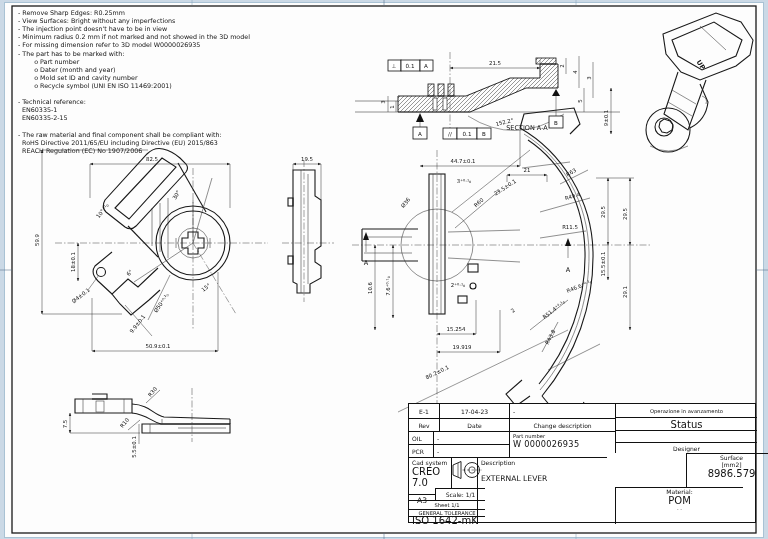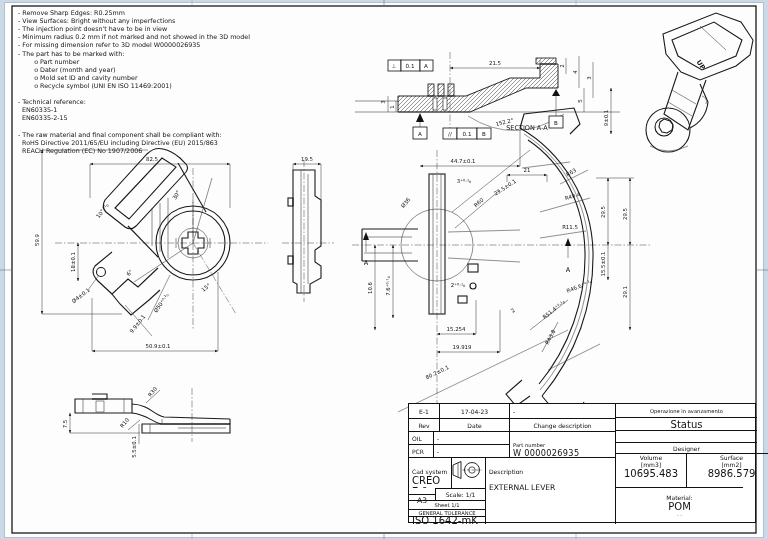--- a/index.html
+++ b/index.html
@@ -18,21 +18,21 @@
   .gdt{font-size:5.6px;text-anchor:middle}
   .notes{position:absolute;left:18px;top:9px;width:352px;font-size:6.35px;line-height:1.28;
          white-space:pre;color:#161616}
   
   .tb{position:absolute;left:408px;top:403px;width:348px;height:120px;border:1px solid #111;
       background:#fff;font-size:6px;box-sizing:border-box}
   .c{position:absolute;box-sizing:border-box;display:flex;align-items:center;padding:0 3px;
      overflow:hidden;white-space:pre-line}
   .bl{border-left:1px solid #111}.bt{border-top:1px solid #111}
   .cc{justify-content:center;text-align:center}
-  .top{align-items:flex-start;padding-top:10px}
+  .top{align-items:flex-start;padding-top:1px}
   .sm{font-size:5.2px}.md{font-size:10px}.lg{font-size:7.6px}
   .pn{font-size:8.2px;letter-spacing:.3px}
   .col{flex-direction:column;justify-content:flex-start}
 </style>
 </head>
 <body>
 
 <div class="sheet"></div>
 
 <svg width="768" height="539" viewBox="0 0 768 539">
@@ -358,42 +358,37 @@
   </div>
   <div class="c bl bt cc" style="left:42px;top:53px;width:34px;height:31px">
     <svg width="30" height="24" viewBox="0 0 30 24">
       <path d="M1,7 L9,3.5 L9,20.5 L1,17 Z" fill="none" stroke="#111" stroke-width="0.9"></path>
       <line x1="6" y1="5" x2="6" y2="19" stroke="#111" stroke-width="0.6"></line>
       <circle cx="20" cy="12" r="7.5" fill="none" stroke="#111" stroke-width="0.9"></circle>
       <circle cx="20" cy="12" r="3.2" fill="none" stroke="#111" stroke-width="0.7"></circle>
       <line x1="10.5" y1="12" x2="29.5" y2="12" stroke="#111" stroke-width="0.5" stroke-dasharray="3 1.5"></line>
     </svg>
   </div>
-  <div class="c bl bt col top" style="left:76px;top:53px;width:130px;height:67px">
+  <div class="c bl bt col top" style="left:68px;top:53px;width:130px;height:67px">
     <span>Description</span>
     <span class="lg" style="margin-top:8px">EXTERNAL LEVER</span>
   </div>
   <div class="c cc bt lg" style="left:0;top:90px;width:26px;height:12px">A3</div>
   <div class="c cc bl bt" style="left:26px;top:84px;width:50px;height:12px">Scale: 1/1</div>
   <div class="c cc bt sm" style="left:0;top:96px;width:76px;height:9px">Sheet 1/1</div>
   <div class="c cc bt sm" style="left:0;top:105px;width:76px;height:7px">GENERAL TOLERANCE</div>
   <div class="c bt md" style="left:0;top:112px;width:76px;height:8px">ISO 1642-mK</div>
 
   <div class="c cc bl sm" style="left:206px;top:0;width:142px;height:13px">Operazione in avanzamento</div>
   <div class="c cc bl bt md" style="left:206px;top:13px;width:142px;height:13px">Status</div>
   <div class="c bl bt" style="left:206px;top:26px;width:142px;height:12px"></div>
   <div class="c cc bl bt" style="left:206px;top:38px;width:142px;height:11px">Designer</div>
-  <div class="c cc bl bt col" style="left:206px;top:49px;width:71px;height:34px">
-    <span style="text-align:center">Volume
-[mm3]</span>
-    <span class="md">10695.483</span>
-  </div>
   <div class="c cc bl bt col" style="left:277px;top:49px;width:90px;height:34px">
     <span style="text-align:center">Surface
 [mm2]</span>
     <span class="md">8986.579</span>
   </div>
-  <div class="c cc bl bt col" style="left:206px;top:83px;width:128px;height:37px;justify-content:center">
+  <div class="c cc bl bt col" style="left:206px;top:83px;width:128px;height:37px;">
     <span>Material:</span>
     <span class="md">POM</span>
     <span class="sm">- -</span>
   </div>
 </div>
 
 </body></html>

